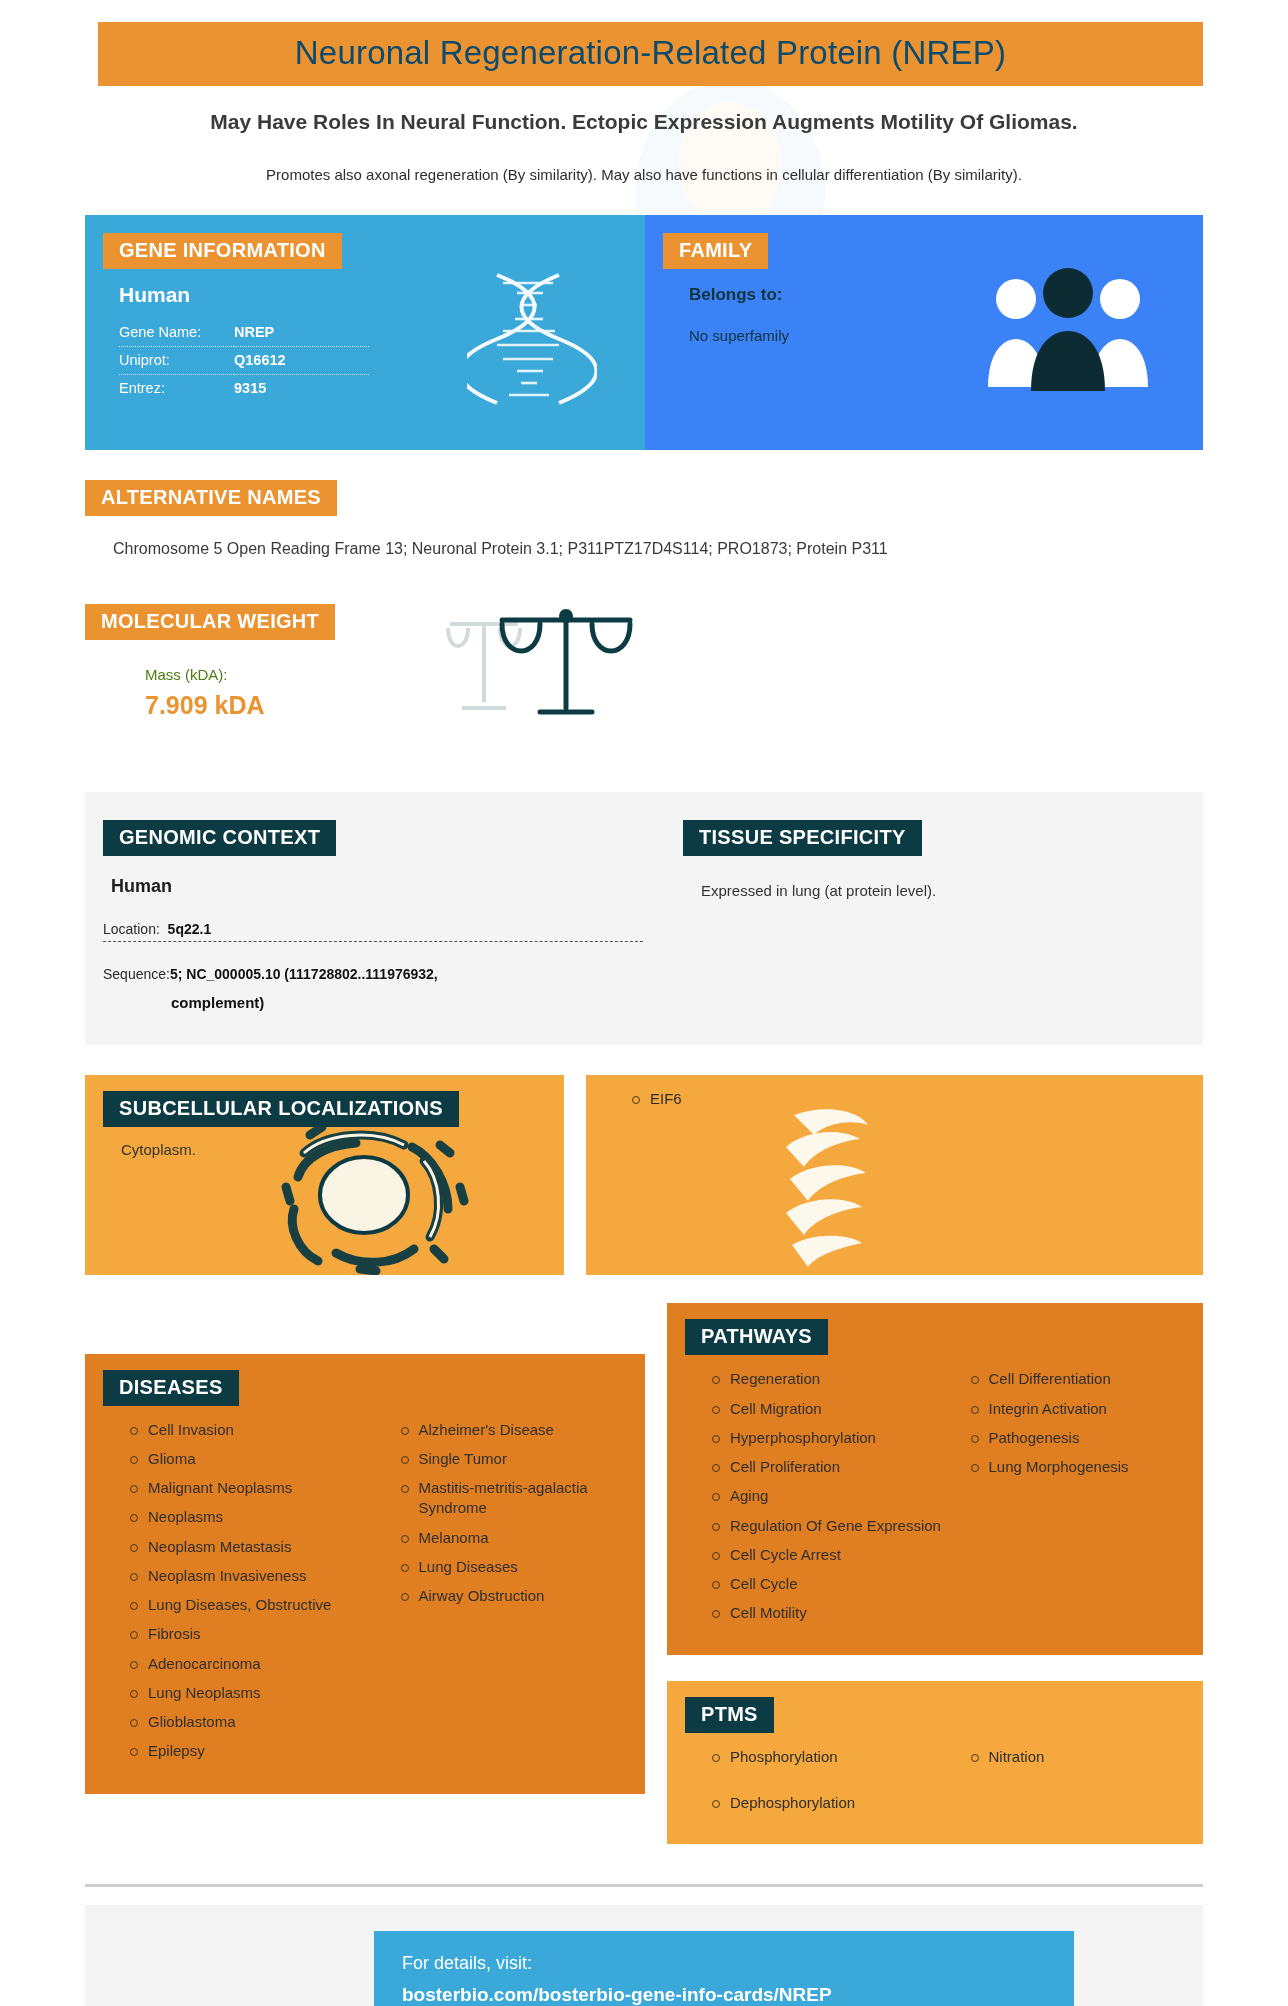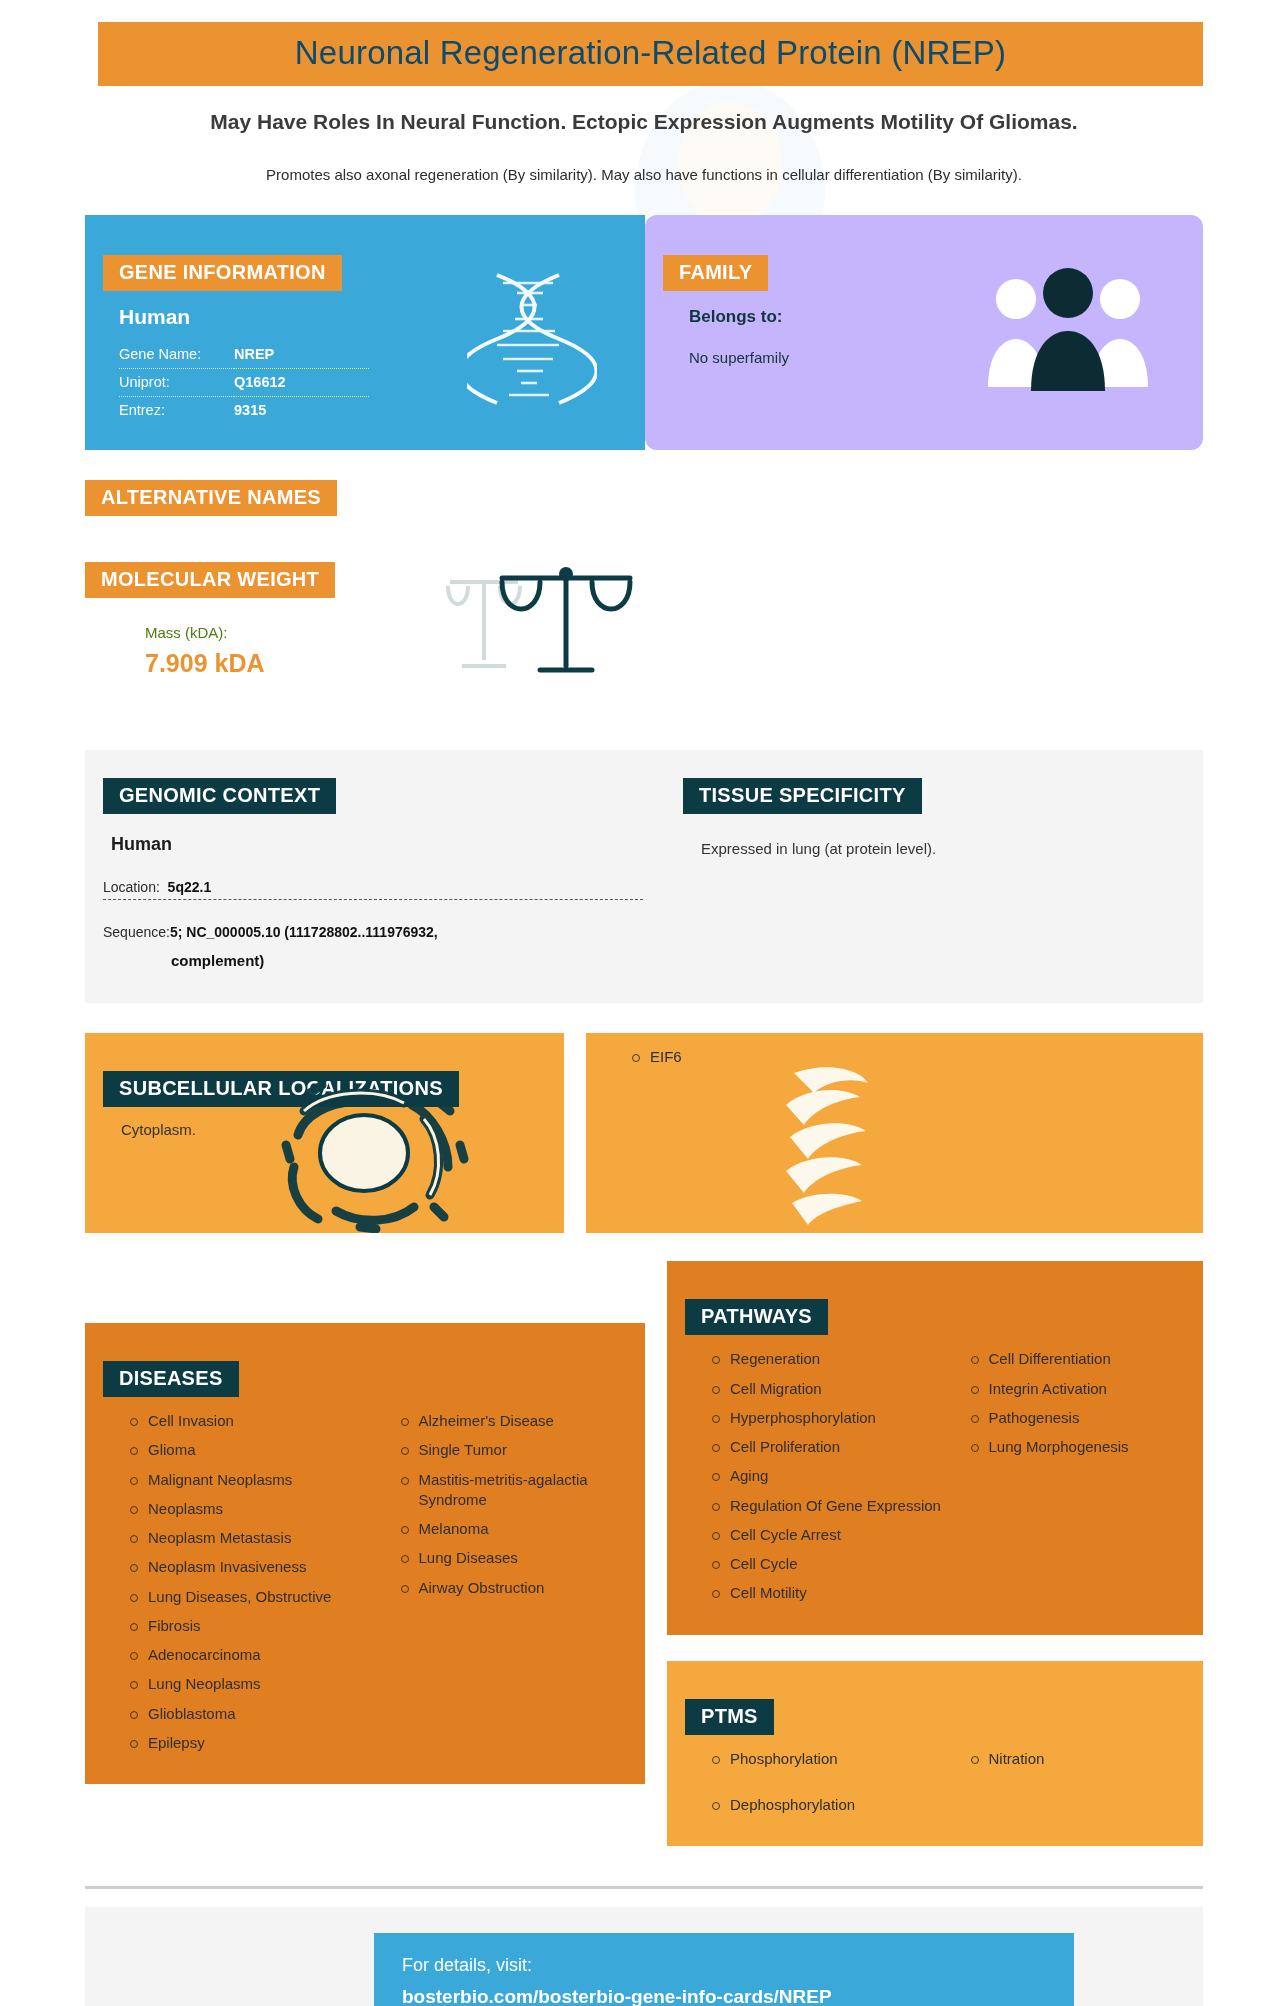--- a/index.html
+++ b/index.html
@@ -74,27 +74,26 @@
   }
   .gene-box {
     width: 560px;
     background: #3aa8d8;
     position: relative;
     min-height: 235px;
     overflow: hidden;
   }
   .family-box {
     flex: 1;
-    background: #c4b5fd;
+    background: #3b82f6;
     position: relative;
     min-height: 235px;
     overflow: hidden;
-    border-radius: 12px;
-  }
-  .chip-row { padding: 18px 0 0 18px; margin-top: 22px; }
+  }
+  .chip-row { padding: 18px 0 0 18px; }
   .gene-body { padding: 14px 0 18px 34px; position: relative; z-index: 2; }
   .gene-species {
     color: #ffffff;
     font-size: 21px;
     font-weight: bold;
     margin-bottom: 12px;
   }
   table.gene-table { border-collapse: collapse; width: 250px; }
   table.gene-table td {
     color: #ffffff;
@@ -330,20 +329,21 @@
 
         <div class="family-body">
           <div class="family-belongs">Belongs to:</div>
           <div class="family-value">No superfamily</div>
         </div>
       </div>
     </div>
 
     <div class="block">
       <span class="chip orange">ALTERNATIVE NAMES</span>
+      <div class="alt-names-text">Chromosome 5 Open Reading Frame 13; Neuronal Protein 3.1; P311PTZ17D4S114; PRO1873; Protein P311</div>
     </div>
 
     <div class="mw-block">
       <span class="chip orange">MOLECULAR WEIGHT</span>
 
       <svg class="scale-art" width="230" height="135" viewBox="0 0 230 135">
         <g opacity=".18" stroke="#0d3b43" stroke-width="4" fill="none">
           <path d="M10,26 L78,26"></path>
           <path d="M44,26 L44,104"></path>
           <path d="M8,30 C8,54 28,54 28,30"></path>

